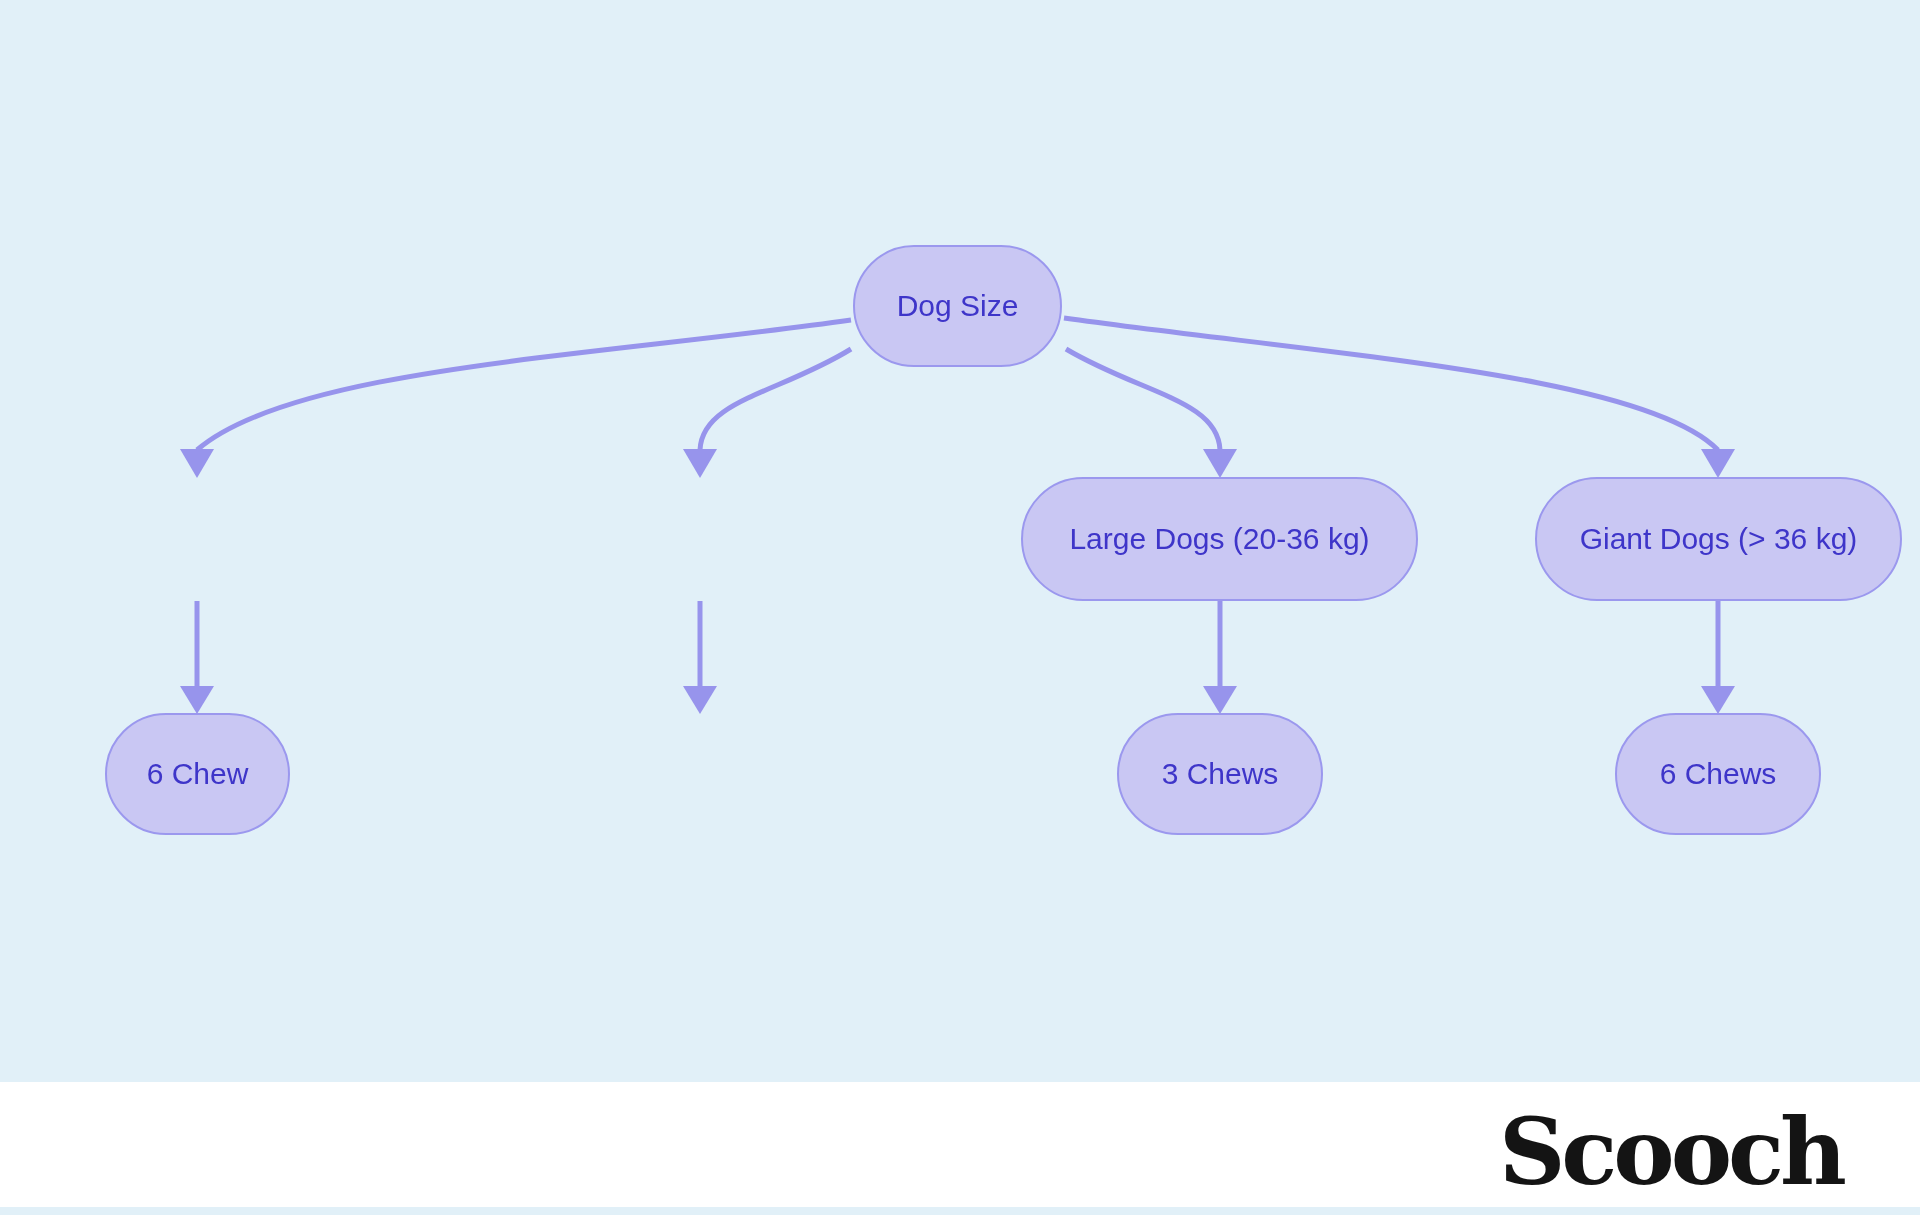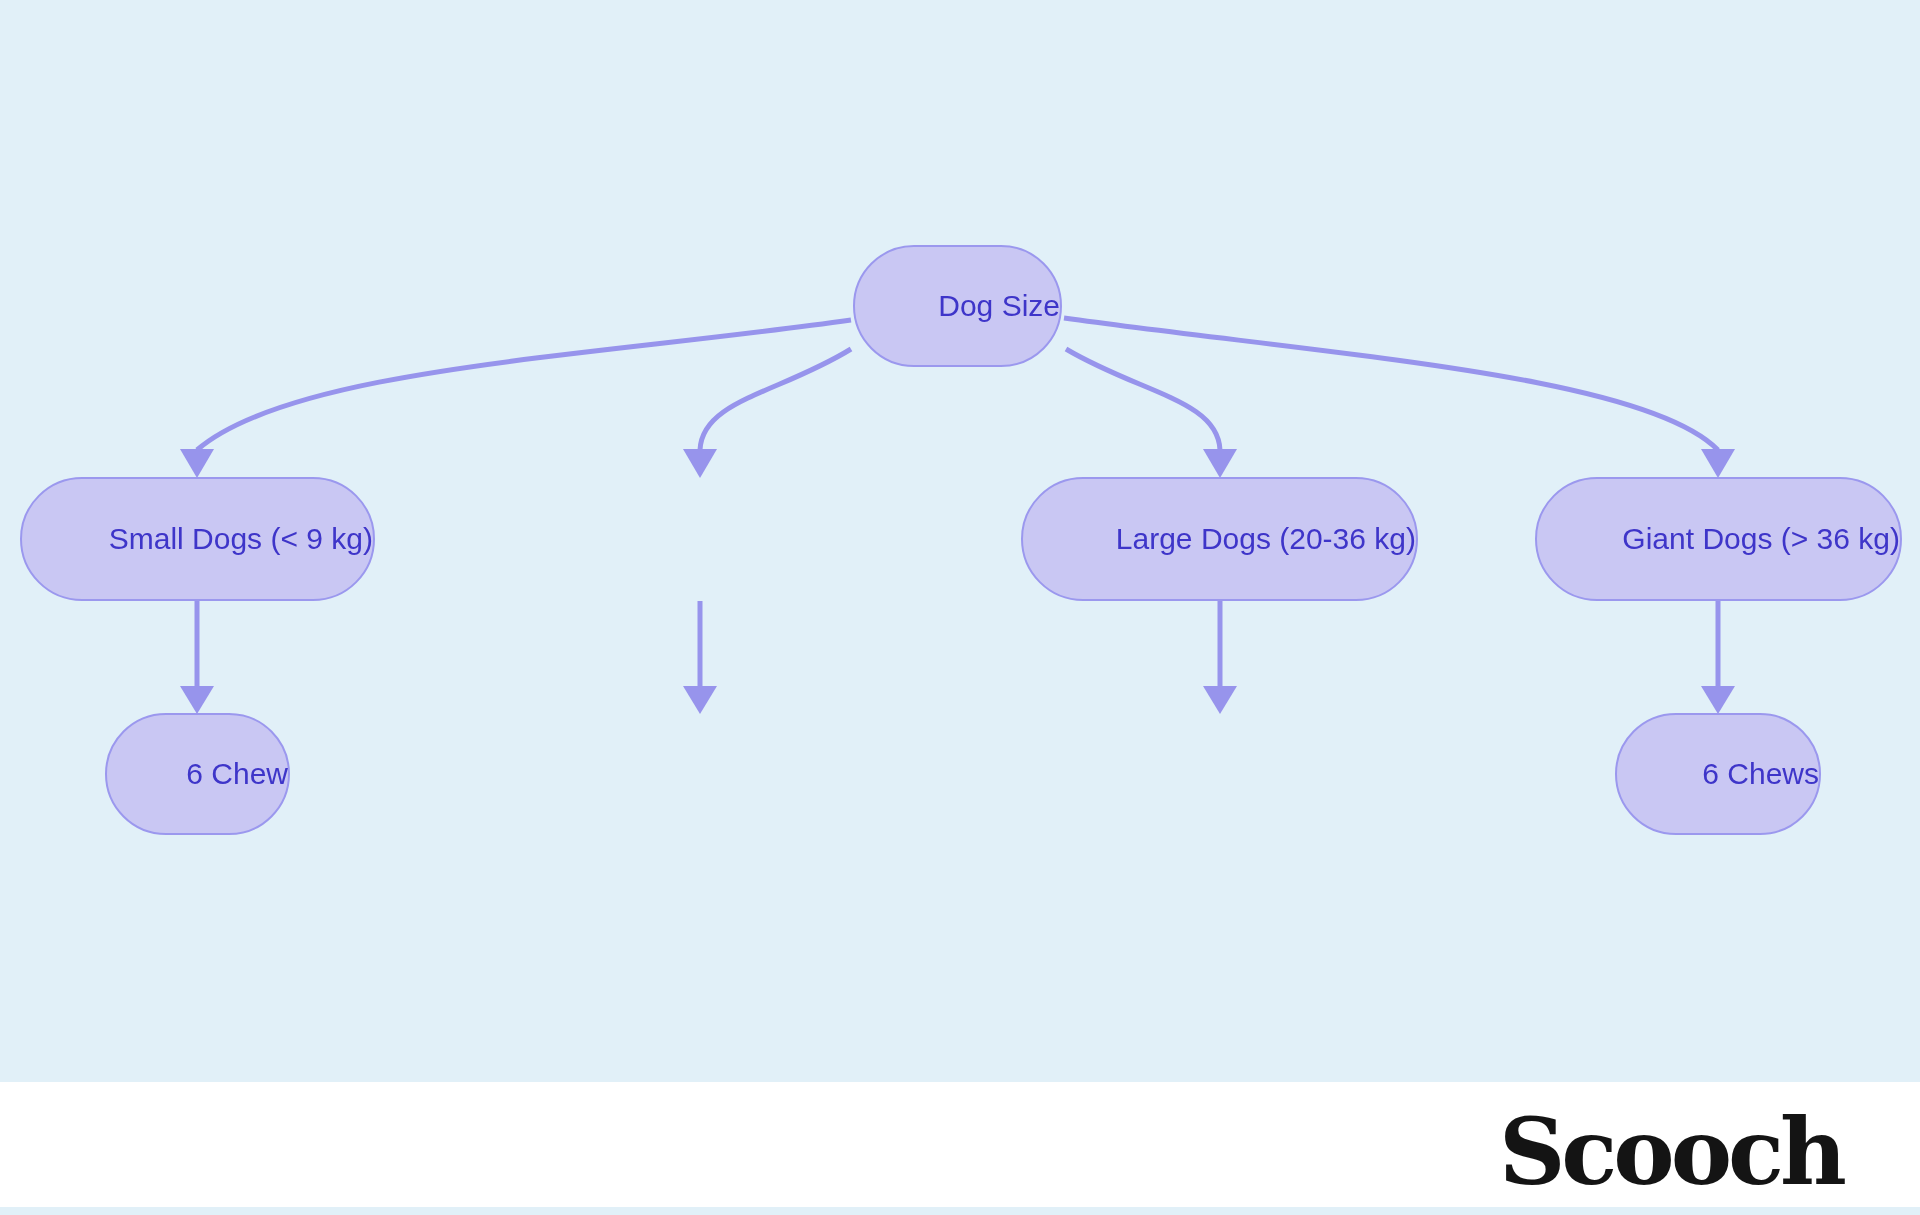--- a/index.html
+++ b/index.html
@@ -12,21 +12,21 @@
     background:var(--canvas-bg, #e1f0f8);
     overflow:hidden;
   }
 
   .edges { position:absolute; left:0; top:0; width:1920px; height:1215px; }
   .edge  { stroke:var(--edge, #9794ec); stroke-width:5; fill:none; }
   .head  { fill:var(--edge, #9794ec); }
 
   .node {
     position:absolute;
-    display:flex; align-items:center; justify-content:flex-end;
+    display:flex; align-items:center; justify-content:center;
     background:var(--node-fill, #c9c7f3);
     border:2.5px solid var(--node-border, #9b98ee);
     color:var(--node-text, #3e35c9);
     font-size:30px;
     text-align:center;
     white-space:nowrap;
   }
 
   .node-root   { left:853px;  top:245px; width:209px; height:122px; border-radius:61px; }
   .node-small  { left:20px;   top:477px; width:355px; height:124px; border-radius:62px; }
@@ -78,32 +78,32 @@
     <polygon class="head" points="180,686 214,686 197,714"></polygon>
     <polygon class="head" points="683,686 717,686 700,714"></polygon>
     <polygon class="head" points="1203,686 1237,686 1220,714"></polygon>
     <polygon class="head" points="1701,686 1735,686 1718,714"></polygon>
   </svg>
 
   <div class="node node-root">
     <span>Dog Size</span>
   </div>
 
-  <div class="node node-small">
-    <span>Small Dogs (&lt; 9 kg)</span>
-  </div>
   <div class="node node-large">
     <span>Large Dogs (20-36 kg)</span>
   </div>
   <div class="node node-giant">
     <span>Giant Dogs (&gt; 36 kg)</span>
   </div>
 
   <div class="node node-chew1">
     <span>6 Chew</span>
+  </div>
+  <div class="node node-chew3">
+    <span>3 Chews</span>
   </div>
   <div class="node node-chew4">
     <span>6 Chews</span>
   </div>
 
   <div class="footer">
     <div class="logo">Scooch</div>
   </div>
 
 </div>

